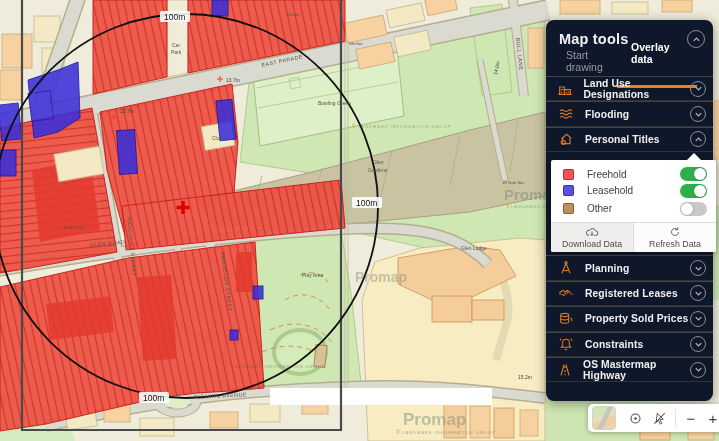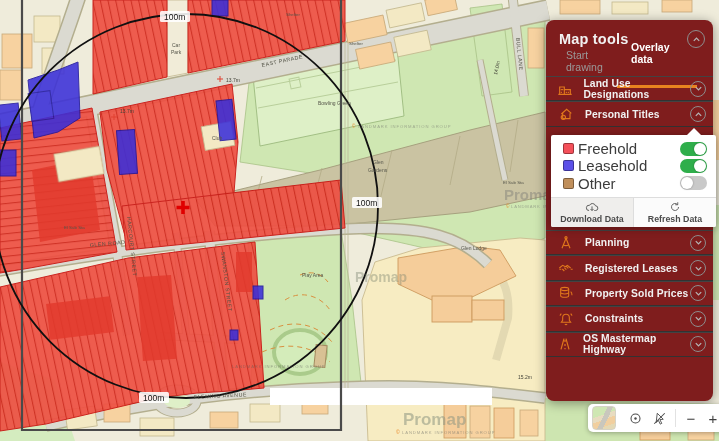--- a/index.html
+++ b/index.html
@@ -3,21 +3,21 @@
 <meta charset="utf-8">
 <style>
   html,body{margin:0;padding:0;background:#efecdb;}
   body{width:719px;height:441px;position:relative;overflow:hidden;
        font-family:"Liberation Sans","DejaVu Sans",sans-serif;}
   *{box-sizing:border-box;}
   #map{position:absolute;left:0;top:0;}
 
   
   .panel{position:absolute;left:546px;top:20px;width:167px;height:381px;
-         background:#7f1d1d;border-radius:8px;box-shadow:0 2px 12px rgba(0,0,0,.4);
+         background:#0f172a;border-radius:8px;box-shadow:0 2px 12px rgba(0,0,0,.4);
          color:#f1f1f1;z-index:5;}
   .hdr{display:flex;align-items:center;height:32px;padding:6px 8px 0 13px;}
   .hdr .ttl{font-size:14.5px;font-weight:bold;letter-spacing:.2px;}
   .chv{width:16px;height:16px;min-width:16px;border:1px solid #8d8d8d;border-radius:50%;
        display:flex;align-items:center;justify-content:center;margin-left:auto;cursor:pointer;}
   .chv svg{display:block;}
   .hdr .chv{width:18px;height:18px;}
   .tabs{display:flex;align-items:center;height:24px;padding:0 14px;}
   .tab{font-size:10.5px;padding-bottom:6px;cursor:pointer;}
   .tab.inactive{color:#9a9a9a;margin-left:6px;}
@@ -31,30 +31,30 @@
   
   .flywrap{position:relative;margin:8px 0 3px;}
   .notch{position:absolute;top:-7px;right:11px;width:0;height:0;
          border-left:8px solid transparent;border-right:8px solid transparent;
          border-bottom:8px solid #fff;}
   .fly{margin-left:5px;width:165px;background:#fff;border-radius:2px;
        box-shadow:0 1px 8px rgba(0,0,0,.35);color:#3c3c3c;}
   .leg{display:flex;align-items:center;height:17.6px;padding:0 9px 0 12px;}
   .leg:first-child{padding-top:6px;height:22px;}
   .sw{width:11px;height:11px;min-width:11px;border-radius:2px;border:1px solid rgba(0,0,0,.35);}
-  .leg .lb{font-size:15px;margin-left:4px;}
+  .leg .lb{font-size:10px;margin-left:13px;}
   .tg{width:27px;height:14px;min-width:27px;border-radius:7px;background:#c9c9c9;
       position:relative;margin-left:auto;cursor:pointer;}
   .tg.on{background:#2fae4b;}
   .tg::after{content:"";position:absolute;width:12px;height:12px;border-radius:50%;
              background:#fff;top:1px;left:1px;box-shadow:0 0 2px rgba(0,0,0,.35);}
   .tg.on::after{left:14px;}
   .btns{display:flex;border-top:1px solid #ddd;height:30px;margin-top:5px;}
   .btn{flex:1;display:flex;flex-direction:column;align-items:center;justify-content:center;
-       font-size:8.8px;color:#4b4b4b;cursor:pointer;gap:1px;font-weight:bold;}
+       font-size:8.8px;color:#4b4b4b;cursor:pointer;gap:1px;}
   .btn svg{color:#555;}
   .btn.dl{background:#efeeec;border-right:1px solid #ddd;border-radius:0 0 0 2px;}
   .btn.rf{background:#fbfbfb;border-radius:0 0 2px 0;}
 
   
   .zbar{position:absolute;left:588px;top:404px;height:28px;background:#fff;border-radius:5px;
         box-shadow:0 1px 5px rgba(0,0,0,.3);display:flex;align-items:center;
         padding:2px 4px;z-index:6;}
   .mini{width:24px;height:24px;border-radius:4px;margin-right:7px;cursor:pointer;
         background:
@@ -304,20 +304,33 @@
     <span class="tab active">Overlay data</span>
   </div>
 
   <div class="acc">
     <span class="ic">
         <svg width="16" height="16" viewBox="0 0 24 24" fill="none" stroke="currentColor" stroke-width="1.7">
           <path d="M4,20 V9 h7 v11 M11,13 h9 v7 M2,20 h20 M6.5,12 v2 M8.5,12 v2 M6.5,16 v2 M14,16 v2 M17,16 v2"></path>
         </svg>
       </span>
     <span class="lb">Land Use Designations</span>
+    <span class="chv">
+        <svg width="9" height="9" viewBox="0 0 10 10">
+          <polyline points="2,3.5 5,6.5 8,3.5" fill="none" stroke="#b5b5b5" stroke-width="1.4"></polyline>
+        </svg>
+      </span>
+  </div>
+  <div class="acc">
+    <span class="ic">
+        <svg width="16" height="16" viewBox="0 0 24 24" fill="none" stroke="currentColor" stroke-width="1.7">
+          <path d="M3,7 q3,-2.6 6,0 t6,0 t6,0 M3,12 q3,-2.6 6,0 t6,0 t6,0 M3,17 q3,-2.6 6,0 t6,0 t6,0"></path>
+        </svg>
+      </span>
+    <span class="lb">Flooding</span>
     <span class="chv">
         <svg width="9" height="9" viewBox="0 0 10 10">
           <polyline points="2,3.5 5,6.5 8,3.5" fill="none" stroke="#b5b5b5" stroke-width="1.4"></polyline>
         </svg>
       </span>
   </div>
   <div class="acc">
     <span class="ic">
         <svg width="16" height="16" viewBox="0 0 24 24" fill="none" stroke="currentColor" stroke-width="1.7">
           <path d="M5,12 L13,5 L20,11 M7,11 V19 h11 V11"></path>

